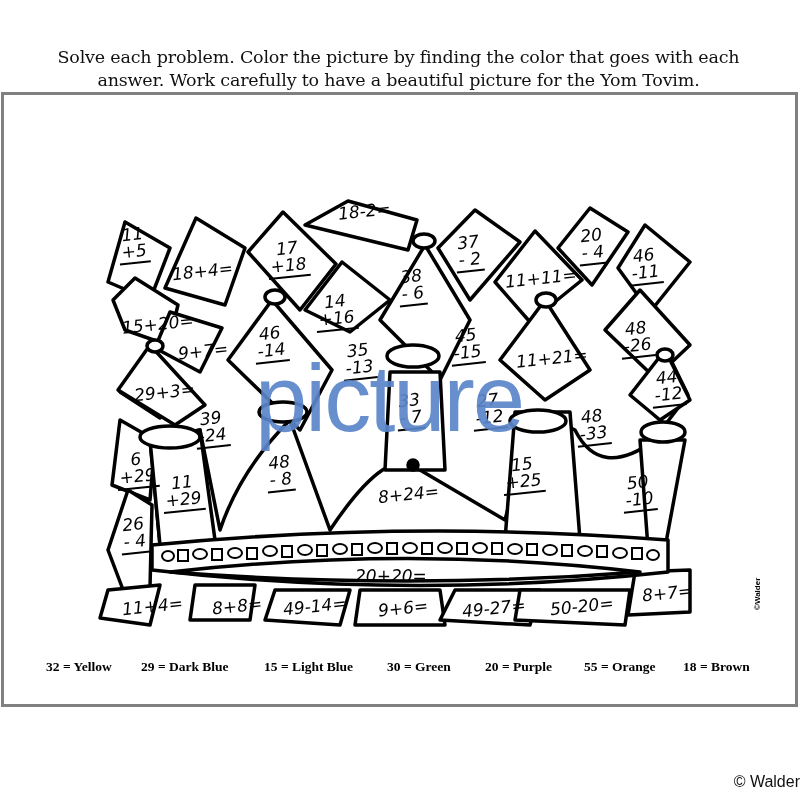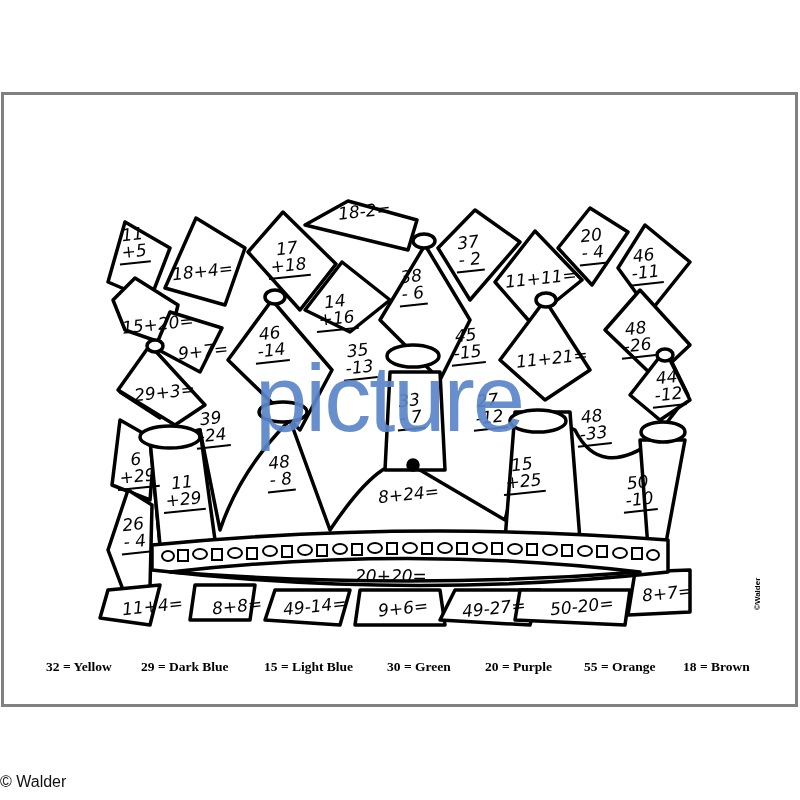--- a/index.html
+++ b/index.html
@@ -7,29 +7,31 @@
   .sheet { position: absolute; left: 1px; top: 92px; width: 791px; height: 609px; border: 3px solid #808080; background: #fff; }
   .instructions { position: absolute; left: 0; top: 46px; width: 797px; text-align: center; font-family: "DejaVu Serif", serif; font-size: 17.5px; line-height: 23px; color: #111; letter-spacing: -0.2px; }
   .instructions span { display: block; }
   .art { position: absolute; left: 0; top: 0; width: 800px; height: 800px; }
   .prob { position: absolute; font-family: "DejaVu Sans", sans-serif; font-size: 17px; color: #000; text-align: center; line-height: 17px; font-style: italic; transform: rotate(-6deg); white-space: nowrap; }
   .prob .top { display: block; }
   .prob .bot { display: block; border-bottom: 2.5px solid #000; padding: 0 3px 2px; }
   .key { position: absolute; top: 659px; left: 0; width: 800px; height: 18px; font-family: "Liberation Serif", serif; font-weight: bold; font-size: 13.5px; color: #000; }
   .key span { position: absolute; white-space: nowrap; }
   .copy-vert { position: absolute; left: 753px; top: 610px; font-family: "Liberation Sans", sans-serif; font-weight: bold; font-size: 8px; transform: rotate(-90deg); transform-origin: left top; color: #000; }
-  .footer { position: absolute; top: 773px; left: 0; width: 800px; text-align: left; font-family: "Liberation Sans", sans-serif; font-size: 16px; color: #111; }
+  .footer { position: absolute; top: 773px; left: 0; width: 800px; text-align: right; font-family: "Liberation Sans", sans-serif; font-size: 16px; color: #111; }
   .watermark { position: absolute; left: 255px; top: 352px; font-family: "Liberation Sans", sans-serif; font-size: 94px; line-height: 94px; color: #5b86c9; opacity: 0.92; letter-spacing: -2px; pointer-events: none; }
 </style>
 </head>
 <body>
 
 <div class="sheet"></div>
 
 <div class="instructions">
+  <span>Solve each problem. Color the picture by finding the color that goes with each</span>
+  <span>answer. Work carefully to have a beautiful picture for the Yom Tovim.</span>
 </div>
 
 <svg class="art" viewBox="0 0 800 800" xmlns="http://www.w3.org/2000/svg">
   <g fill="#fff" stroke="#000" stroke-width="3.5" stroke-linejoin="round">
 
     <polygon points="125,222 170,248 150,300 108,282"></polygon>
     <polygon points="196,218 245,248 225,305 165,288"></polygon>
     <polygon points="283,212 336,264 300,310 248,252"></polygon>
     <polygon points="348,201 417,220 408,250 305,225"></polygon>
     <polygon points="475,210 520,242 470,300 438,248"></polygon>

